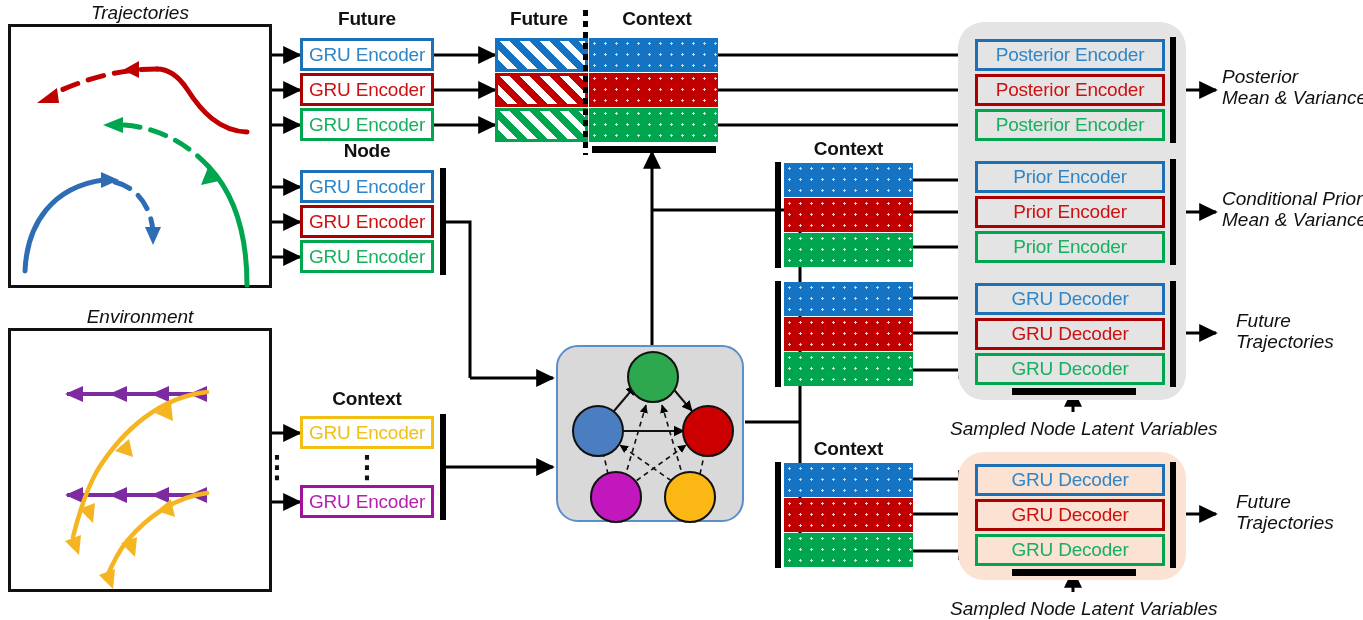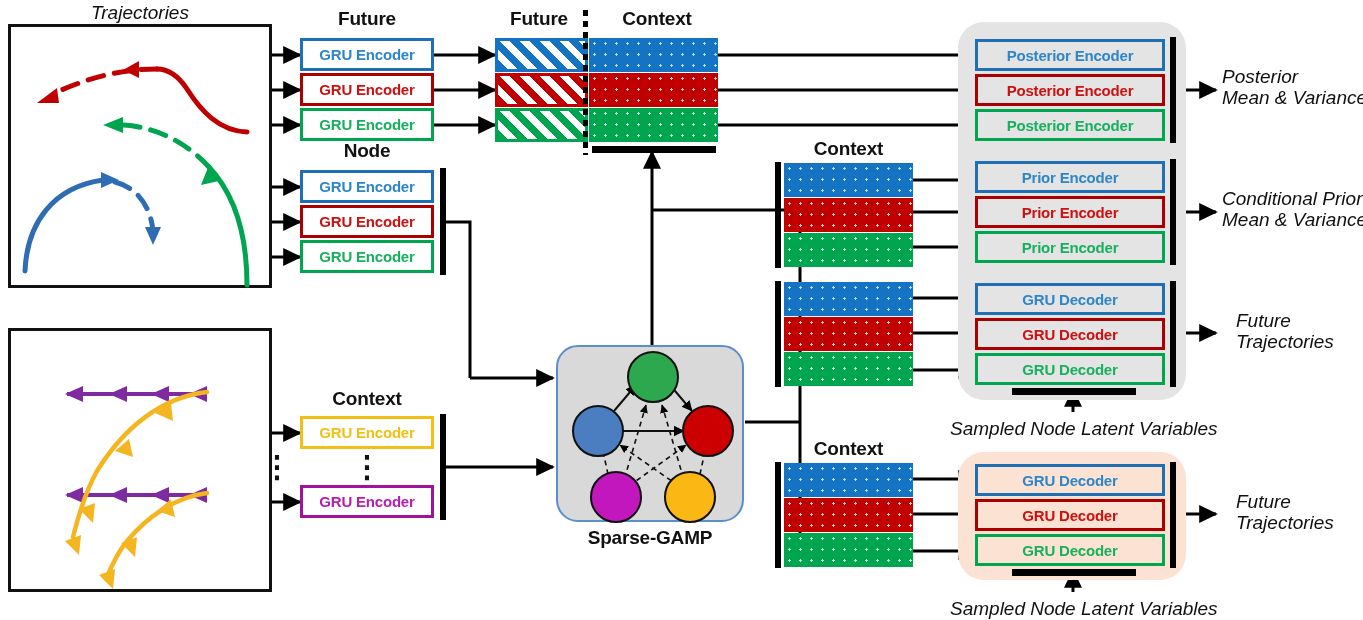--- a/index.html
+++ b/index.html
@@ -17,21 +17,21 @@
   
   .cap{
     font-style:italic;font-size:19px;color:#111;text-align:center;white-space:nowrap;
   }
   .cap-lines{font-style:italic;font-size:19px;color:#111;line-height:1.12;white-space:nowrap;}
 
   
   .modbox{
     box-sizing:border-box;border:3px solid #1f6fb4;background:transparent;
     display:flex;align-items:center;justify-content:center;
-    font-size:15px;white-space:nowrap;letter-spacing:-0.2px;font-weight:bold;
+    font-size:19px;white-space:nowrap;letter-spacing:-0.2px;
   }
   .modbox.blue  {border-color:#1f6fb4;color:#2e86c8;}
   .modbox.red   {border-color:#aa0000;color:#cc1111;}
   .modbox.green {border-color:#00a550;color:#16b05e;}
   .modbox.yellow{border-color:#f2c014;color:#f2c014;}
   .modbox.purple{border-color:#a0139c;color:#b51fb0;}
 
   
   .frame{box-sizing:border-box;border:3px solid #111;background:#fff;}
 
@@ -172,20 +172,21 @@
       <path d="M92,98 L112,90 L112,106 z" fill="#00a550"></path>
       <path d="M190,158 L198,138 L208,154 z" fill="#00a550"></path>
 
       <path d="M14,244 C16,196 42,160 92,153" fill="none" stroke="#2e6db4" stroke-width="5" stroke-linecap="round"></path>
       <path d="M104,155 C128,161 140,182 142,204" fill="none" stroke="#2e6db4" stroke-width="5" stroke-linecap="round" stroke-dasharray="16 11"></path>
       <path d="M90,145 L108,153 L90,161 z" fill="#2e6db4"></path>
       <path d="M134,200 L150,200 L142,218 z" fill="#2e6db4"></path>
     </svg>
   </div>
 
+  <div class="abs cap" style="left:60px;top:306px;width:160px;">Environment</div>
   <div class="abs frame" style="left:8px;top:328px;width:264px;height:264px;">
     <svg viewBox="0 0 264 264" width="264" height="264">
       <g stroke="#7e2aa0" stroke-width="4" fill="none">
         <path d="M196,63 L56,63"></path>
         <path d="M196,164 L56,164"></path>
       </g>
       <g fill="#7e2aa0">
         <path d="M54,63 L72,55 L72,71 z"></path>
           <path d="M98,63 L116,55 L116,71 z"></path>
         <path d="M140,63 L158,55 L158,71 z"></path>
@@ -258,21 +259,20 @@
         <path d="M128,144 L62,98"></path>
         <path d="M64,144 L128,98"></path>
       </g>
       <circle cx="95" cy="30" r="25" fill="#2ea84f" stroke="#111" stroke-width="2"></circle>
       <circle cx="40" cy="84" r="25" fill="#4a7ec0" stroke="#111" stroke-width="2"></circle>
       <circle cx="150" cy="84" r="25" fill="#cc0000" stroke="#111" stroke-width="2"></circle>
       <circle cx="58" cy="150" r="25" fill="#c217bd" stroke="#111" stroke-width="2"></circle>
       <circle cx="132" cy="150" r="25" fill="#fbb713" stroke="#111" stroke-width="2"></circle>
     </svg>
   </div>
-  <div class="abs hdr" style="left:556px;top:527px;width:188px;">Sparse-GAMP</div>
 
   <div class="abs hdr" style="left:784px;top:138px;width:129px;">Context</div>
   <div class="abs vbar" style="left:775px;top:162px;width:6px;height:106px;"></div>
   <div class="abs bar dots blue" style="left:784px;top:163px;width:129px;height:34px;"></div>
   <div class="abs bar dots red" style="left:784px;top:198px;width:129px;height:34px;"></div>
   <div class="abs bar dots green" style="left:784px;top:233px;width:129px;height:34px;"></div>
 
   <div class="abs vbar" style="left:775px;top:281px;width:6px;height:106px;"></div>
   <div class="abs bar dots blue" style="left:784px;top:282px;width:129px;height:34px;"></div>
   <div class="abs bar dots red" style="left:784px;top:317px;width:129px;height:34px;"></div>

